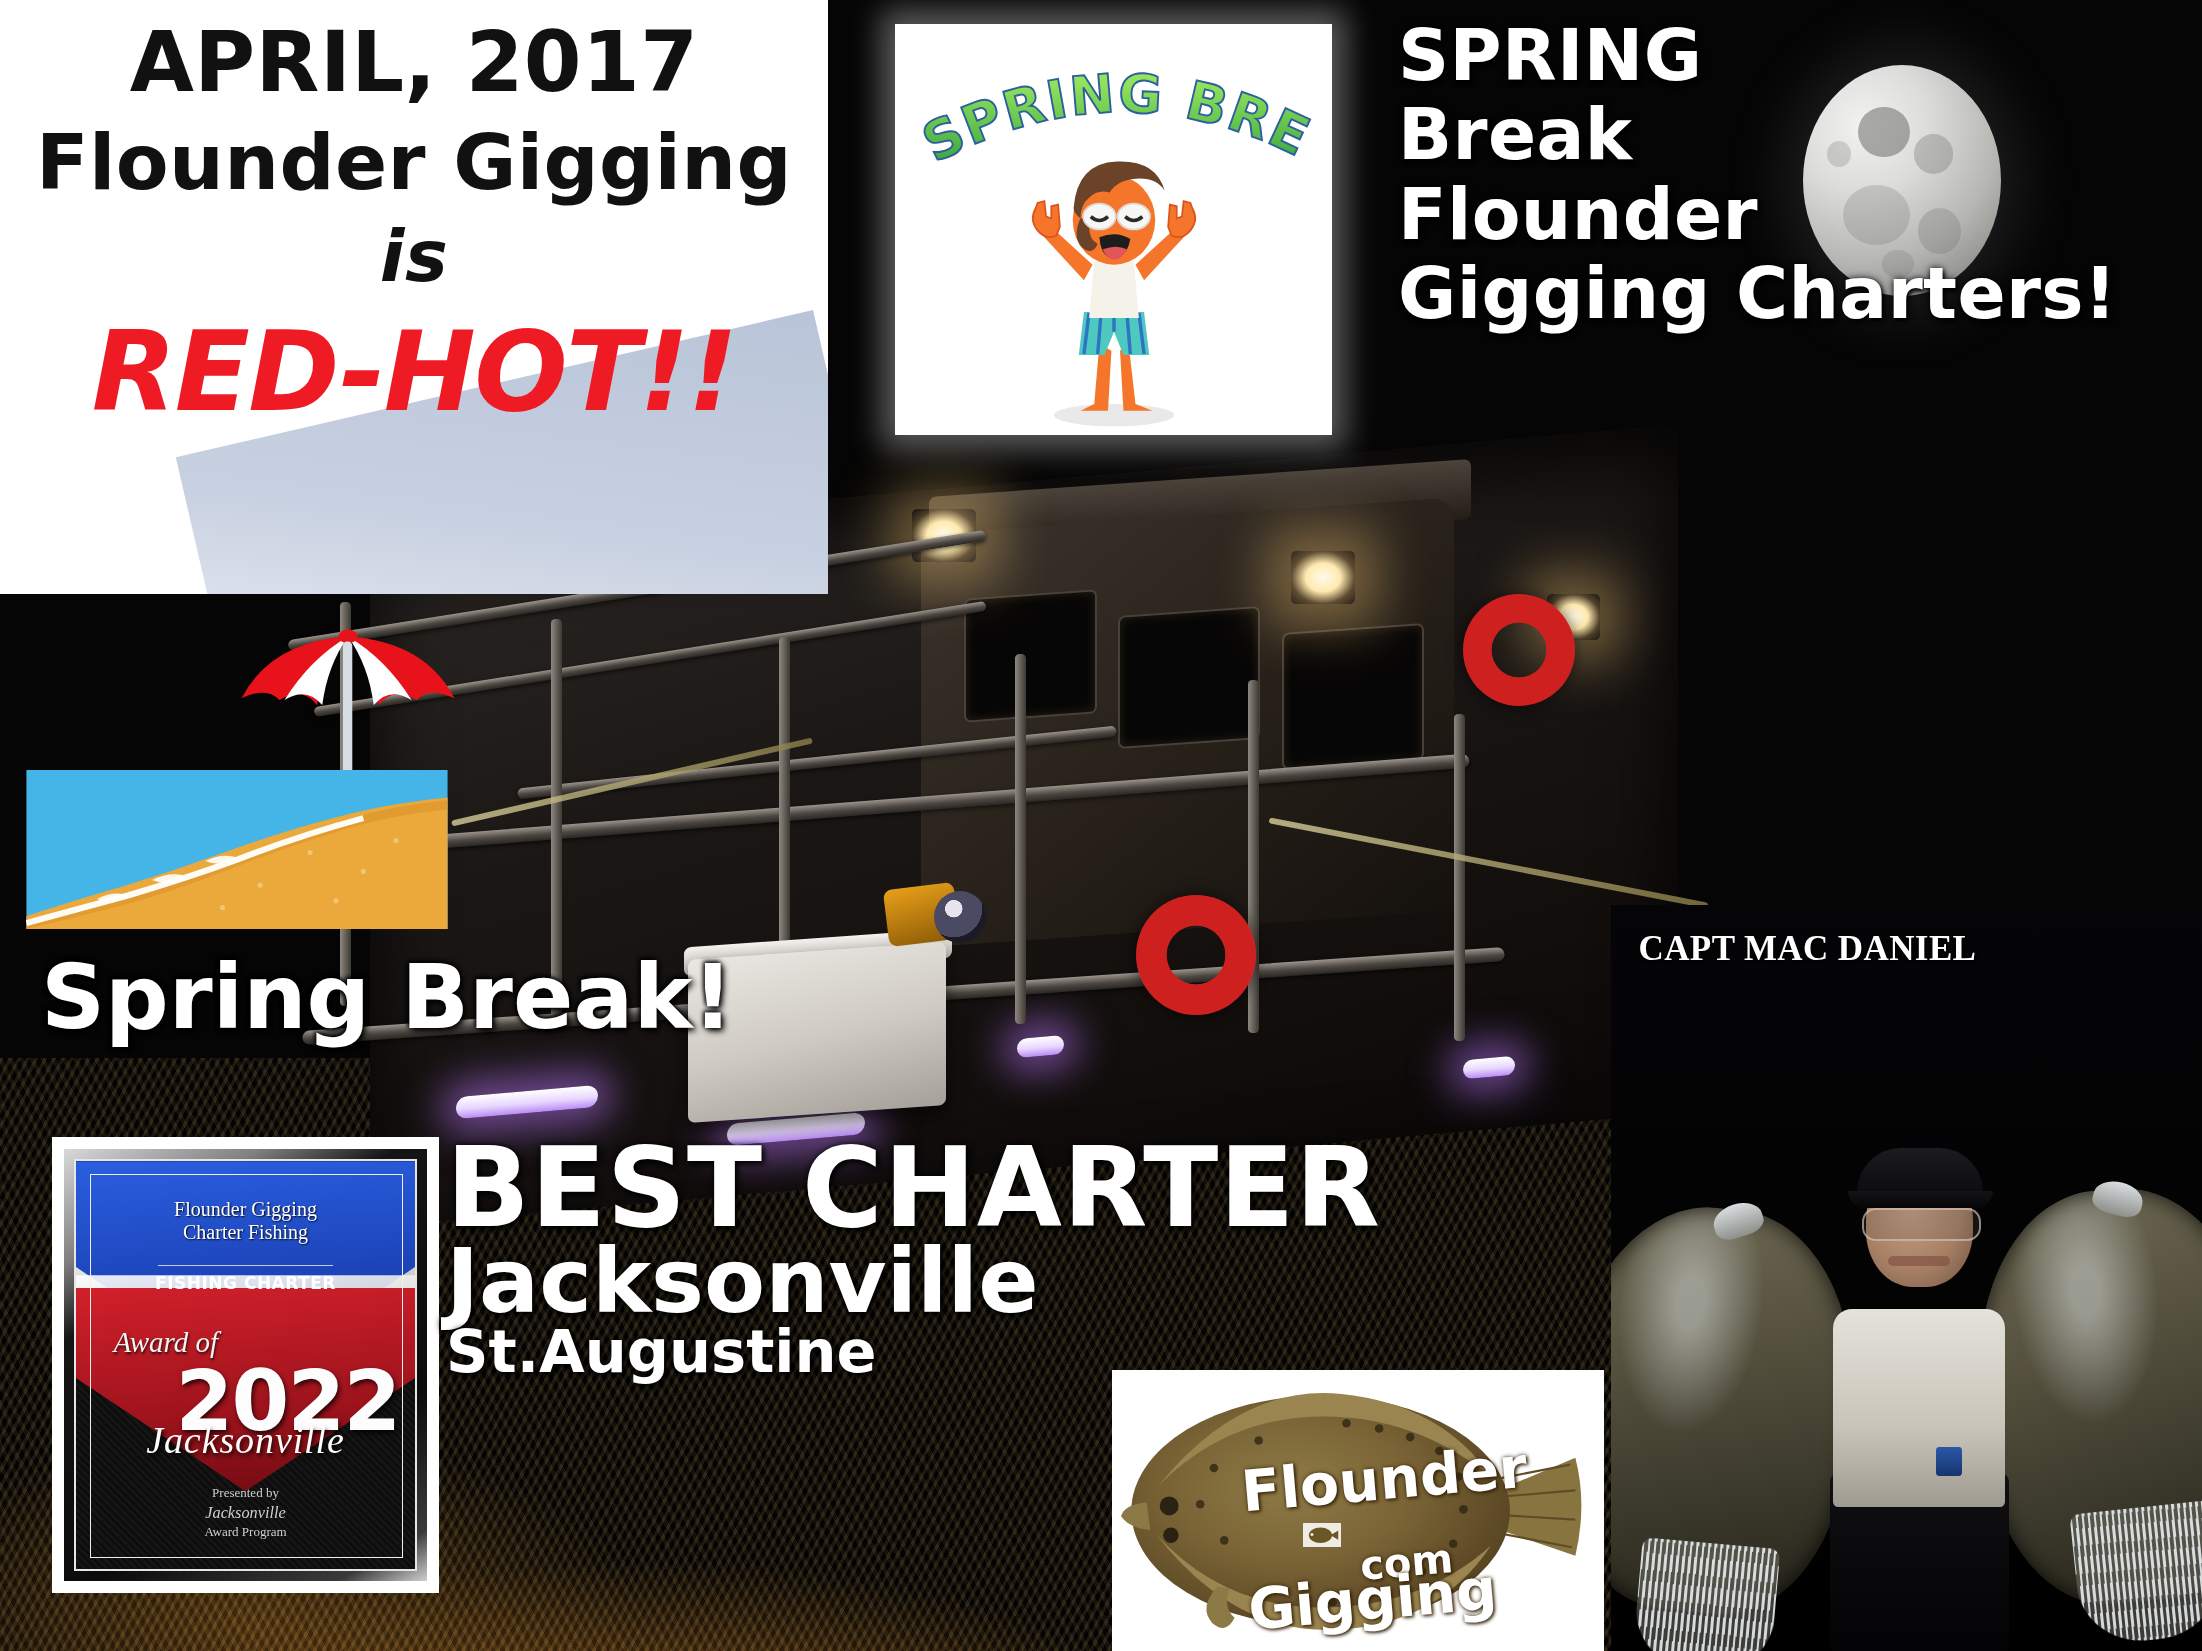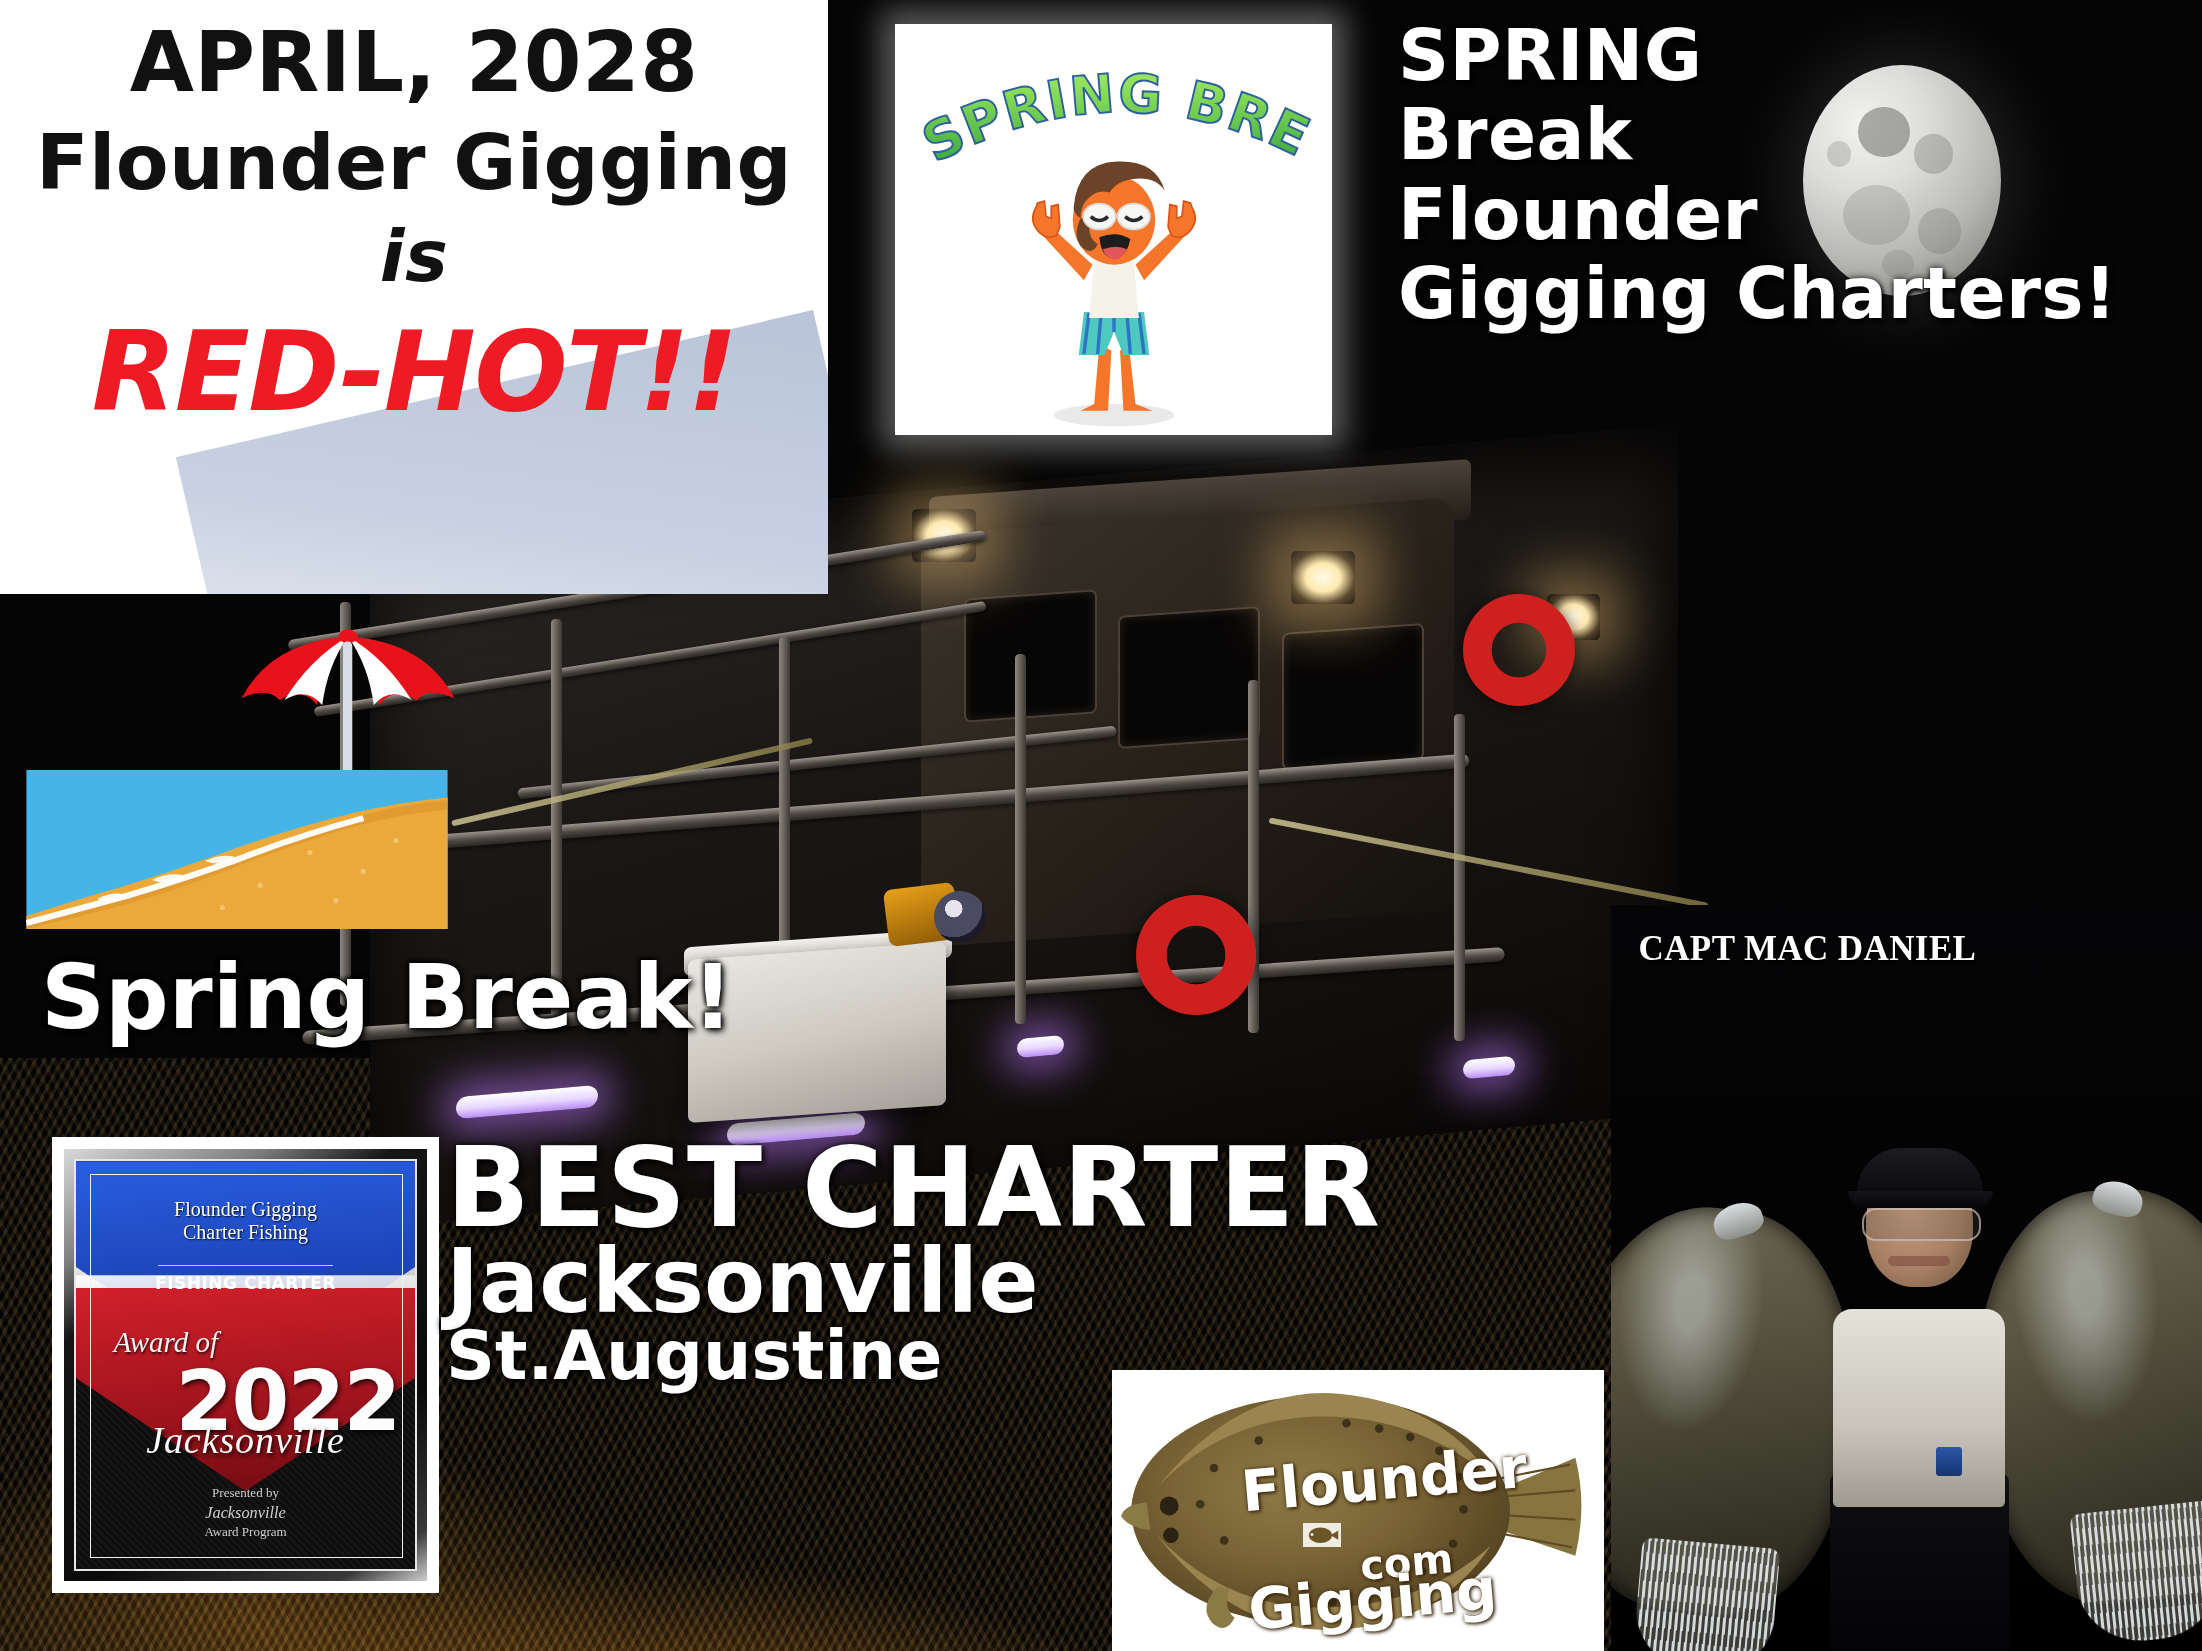--- a/index.html
+++ b/index.html
@@ -241,21 +241,21 @@
   .bottom-head{
     position:absolute;left:446px;top:1137px;width:1222px;
     font-family:"DejaVu Sans",sans-serif;font-weight:700;color:#ffffff;
     text-shadow:0 0 6.9px rgba(0,0,0,.85), 2.6px 3.4px 6px rgba(0,0,0,.9);
     line-height:.94;
   }
   .bh-1{font-size:110px;letter-spacing:0.9px;}
   .bh-2{font-size:110px;letter-spacing:0.9px;}
   .bh-3{font-size:89px;margin-top:20.6px;}
   .bh-4{font-size:89px;}
-  .bh-5{font-size:68px;}
+  .bh-5{font-size:59px;}
 
   
   .logo-box{
     position:absolute;left:1112px;top:1370px;width:492px;height:281px;background:#ffffff;overflow:hidden;
   }
   .logo-fish{position:absolute;left:8.6px;top:5.2px;width:475px;height:267px;}
   .logo-words{position:absolute;inset:0;}
   .lw{
     position:absolute;color:#ffffff;font-family:"DejaVu Sans",sans-serif;font-weight:700;
     text-shadow:0 0 4.3px rgba(60,40,10,.9), 1.7px 1.7px 3.4px rgba(50,30,5,.85);
@@ -378,21 +378,21 @@
     <div class="crater" style="left:28%;top:18%;width:26%;height:22%;"></div>
     <div class="crater" style="left:56%;top:30%;width:20%;height:17%;opacity:.6;"></div>
     <div class="crater" style="left:20%;top:52%;width:34%;height:26%;opacity:.45;"></div>
     <div class="crater" style="left:58%;top:62%;width:22%;height:20%;opacity:.5;"></div>
     <div class="crater" style="left:40%;top:80%;width:16%;height:12%;opacity:.4;"></div>
     <div class="crater" style="left:12%;top:33%;width:12%;height:11%;opacity:.45;"></div>
   </div>
 
   <div class="panel-white">
     <div class="lines">
-      <div class="pw-line pw-l1">APRIL, 2028</div>
+      <div class="pw-line pw-l1">APRIL, 2017</div>
       <div class="pw-line pw-l2">Flounder Gigging</div>
       <div class="pw-line pw-l3">is</div>
       <div class="pw-line pw-l4">RED-HOT!!</div>
     </div>
   </div>
 
   <div class="sb-box">
     <svg class="sb-arc" viewBox="0 0 508 150">
       <defs>
         <path id="arcpath" d="M 30 138 Q 254 6 478 126"></path>

